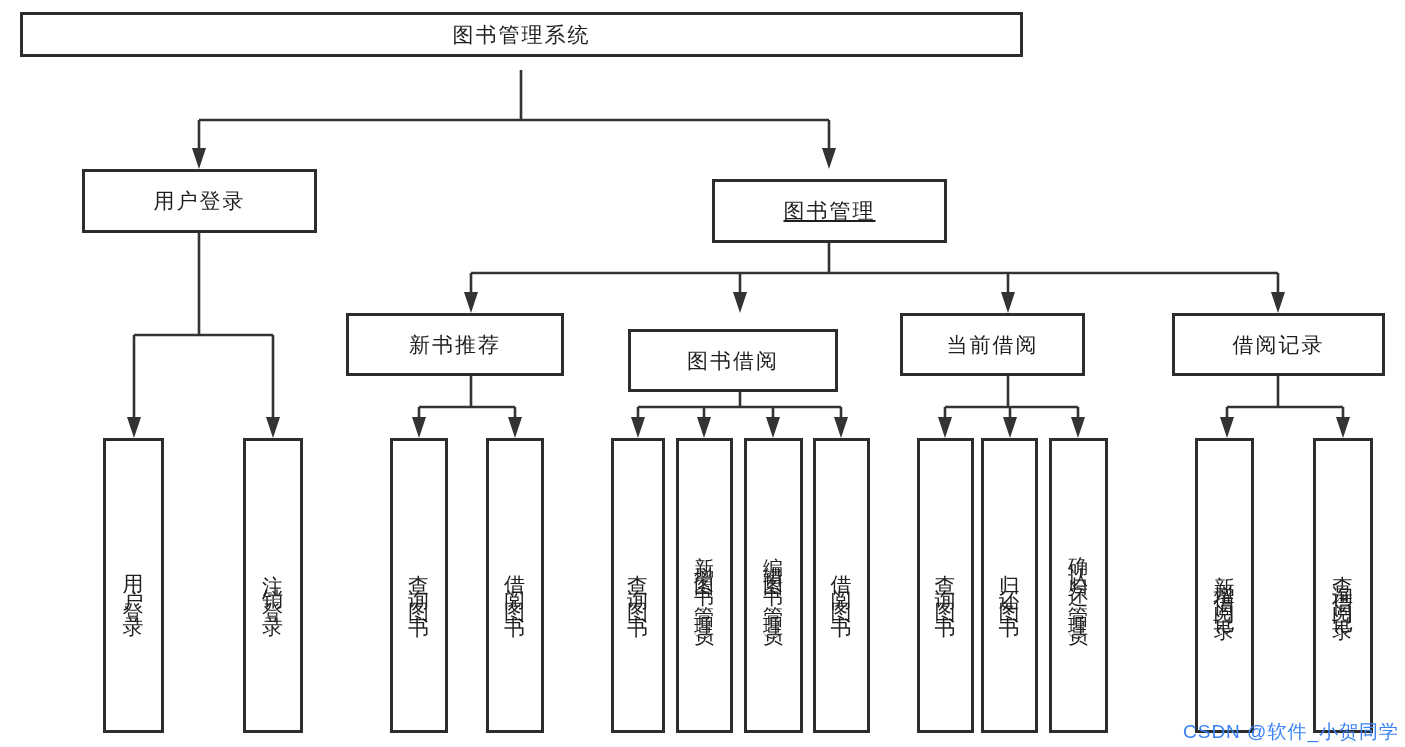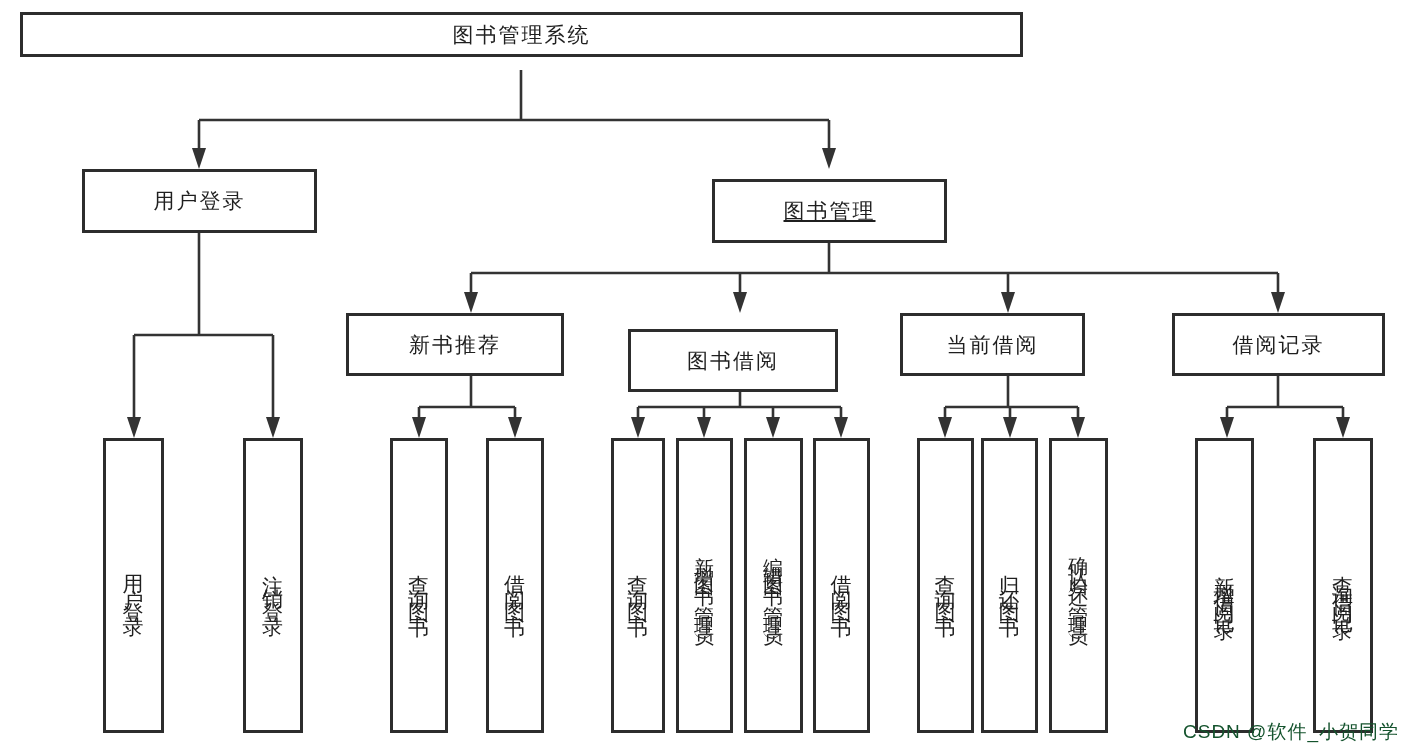--- a/index.html
+++ b/index.html
@@ -15,21 +15,21 @@
     color:#1f1f1f;font-size:21px;letter-spacing:2px;
   }
   .leaf{
     writing-mode:vertical-rl;text-orientation:mixed;
     letter-spacing:14px;line-height:1;
   }
   .leaf.mid{letter-spacing:9px;}
   .leaf.tight{letter-spacing:10px;font-size:20px;}
   .watermark{
     position:absolute;z-index:5;left:1183px;top:719px;
-    font-size:19px;letter-spacing:1px;color:#14532d;white-space:nowrap;
+    font-size:19px;letter-spacing:1px;color:#3b82f6;white-space:nowrap;
   }
 </style>
 </head>
 <body>
 
 <svg id="connectors" width="1405" height="747" viewBox="0 0 1405 747">
   <g stroke="#333333" stroke-width="2.6" fill="none">
     <path d="M521 70 V120 M199 120 H829 M199 120 V152 M829 120 V152"></path>
     <path d="M199 233 V335 M134 335 H273 M134 335 V421 M273 335 V421"></path>
     <path d="M829 233 V273 M471 273 H1278 M471 273 V296 M740 273 V296 M1008 273 V296 M1278 273 V296"></path>

